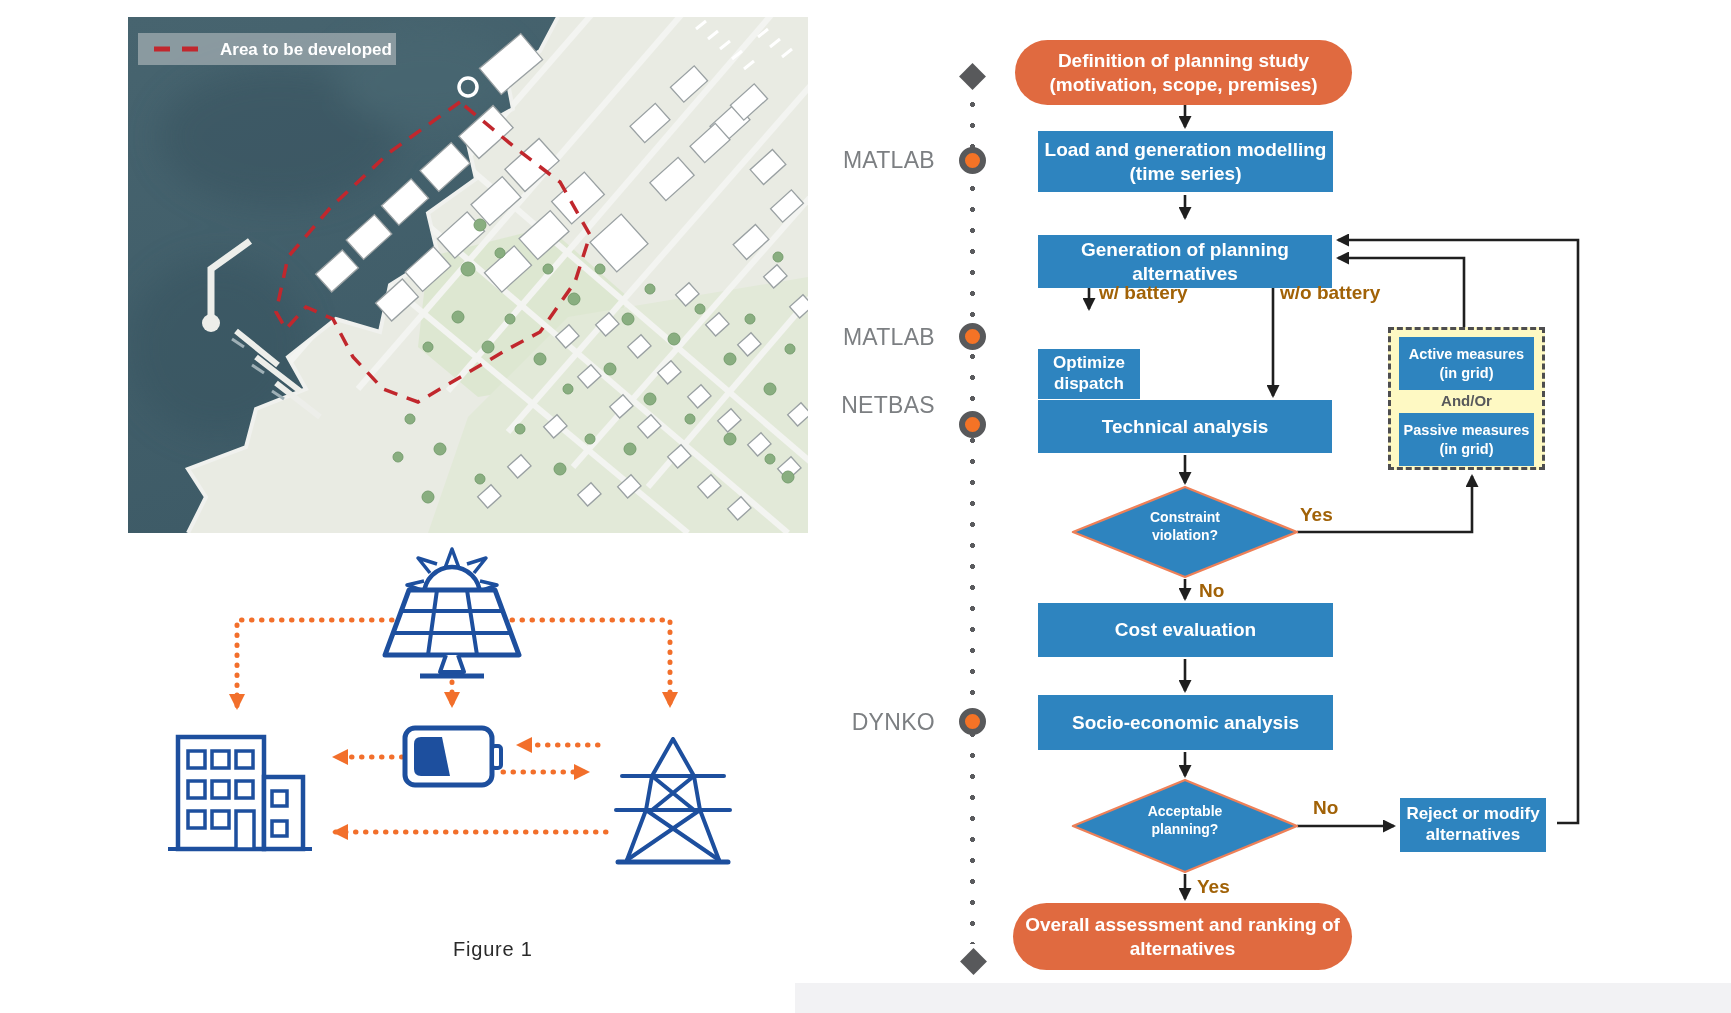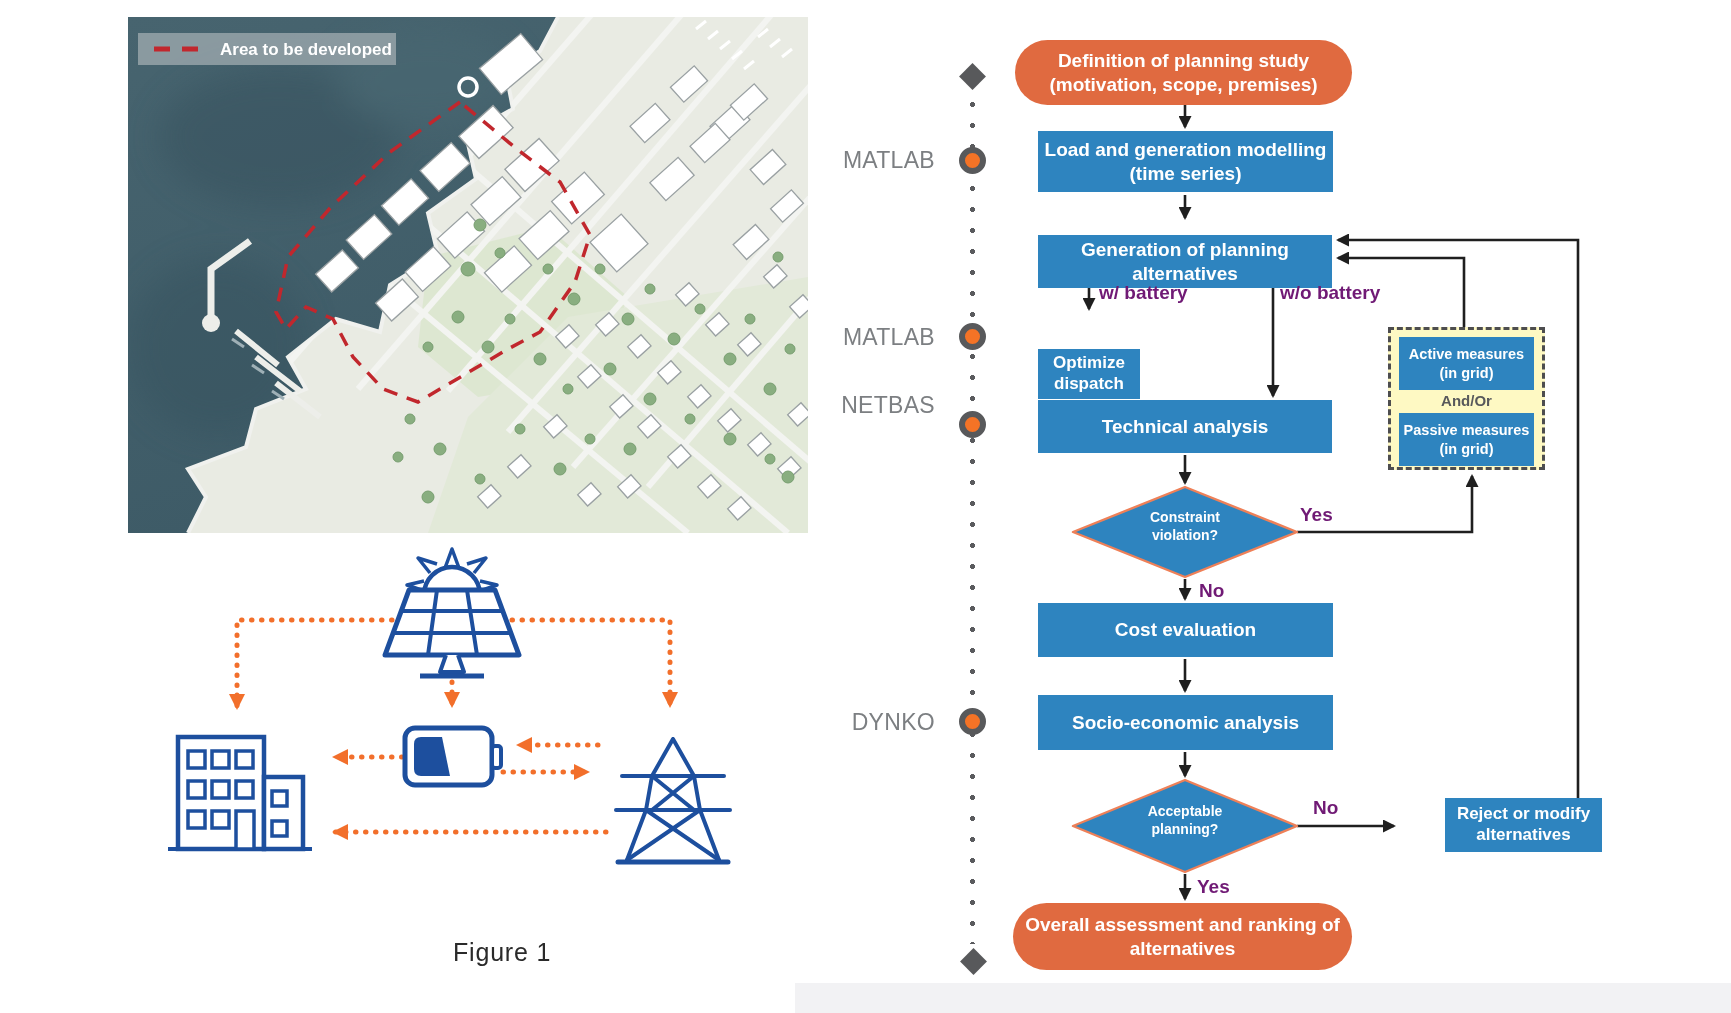--- a/index.html
+++ b/index.html
@@ -5,33 +5,33 @@
   html,body{margin:0;padding:0;}
   body{width:1731px;height:1013px;background:#ffffff;position:relative;overflow:hidden;
        font-family:"Liberation Sans", sans-serif;}
   .abs{position:absolute;}
   .node{position:absolute;display:flex;align-items:center;justify-content:center;text-align:center;
         color:#fff;font-weight:700;white-space:pre-line;line-height:1.22;font-size:19px;box-sizing:border-box;}
   .blue{background:#2e84bf;}
   .stadium{background:#e06a40;border-radius:34px;}
   .diamond-label{position:absolute;color:#fff;font-weight:700;font-size:14px;text-align:center;
         white-space:pre-line;line-height:1.25;width:160px;}
-  .elabel{position:absolute;color:#701a75;font-weight:700;font-size:19px;white-space:nowrap;}
+  .elabel{position:absolute;color:#a16207;font-weight:700;font-size:19px;white-space:nowrap;}
   .tool{position:absolute;width:130px;text-align:right;font-size:23px;color:#7c7f82;letter-spacing:.3px;}
   .tl-dots{position:absolute;left:969px;top:94px;width:7px;height:850px;
         background-image:radial-gradient(circle closest-side,#5a5b5e 0 68%,rgba(0,0,0,0) 70%);
         background-size:7px 21px;}
   .tl-diamond{position:absolute;width:19px;height:19px;background:#58595b;transform:rotate(45deg);}
   .tl-circle{position:absolute;width:27px;height:27px;border-radius:50%;background:#f47326;
         border:6px solid #58595b;box-sizing:border-box;}
   .dashed-box{position:absolute;border:3px dashed #4d4d4f;background:#fef9c3;box-sizing:border-box;}
   .inner-node{position:absolute;background:#2e84bf;color:#fff;font-weight:700;display:flex;align-items:center;
         justify-content:center;text-align:center;white-space:pre-line;font-size:14.5px;line-height:1.25;}
   .andor{position:absolute;left:0;top:62px;width:151px;text-align:center;color:#58595b;font-weight:700;font-size:15px;}
-  .caption{position:absolute;left:453px;top:938px;font-size:25px;color:#2a2a2a;letter-spacing:.8px;}
+  .caption{position:absolute;left:453px;top:938px;font-size:20px;color:#2a2a2a;letter-spacing:.8px;}
   .footer-strip{position:absolute;left:795px;top:983px;width:936px;height:30px;background:#f2f2f4;}
   svg{display:block;}
 </style>
 </head>
 <body>
 
 <svg class="abs" style="left:128px;top:17px;" width="680" height="516" viewBox="0 0 680 516">
   <defs>
     <linearGradient id="wat" x1="0" y1="0" x2="0.4" y2="1">
       <stop offset="0" stop-color="#47646f"></stop>
@@ -280,21 +280,21 @@
 (motivation, scope, premises)</div>
 <div class="node blue" style="left:1038px;top:131px;width:295px;height:61px;">Load and generation modelling
 (time series)</div>
 <div class="node blue" style="left:1038px;top:222px;width:294px;height:53px;margin-top:13px;">Generation of planning
 alternatives</div>
 <div class="node blue" style="left:1038px;top:313px;width:102px;height:50px;font-size:17px;margin-top:36px;">Optimize
 dispatch</div>
 <div class="node blue" style="left:1038px;top:400px;width:294px;height:53px;">Technical analysis</div>
 <div class="node blue" style="left:1038px;top:603px;width:295px;height:54px;">Cost evaluation</div>
 <div class="node blue" style="left:1038px;top:695px;width:295px;height:55px;">Socio-economic analysis</div>
-<div class="node blue" style="left:1400px;top:798px;width:157px;height:54px;font-size:17px;margin-left:45px;">Reject or modify
+<div class="node blue" style="left:1400px;top:798px;width:146px;height:54px;font-size:17px;">Reject or modify
 alternatives</div>
 <div class="node stadium" style="left:1013px;top:903px;width:339px;height:67px;">Overall assessment and ranking of
 alternatives</div>
 
 <div class="dashed-box" style="left:1388px;top:327px;width:157px;height:143px;">
   <div class="inner-node" style="left:8px;top:7px;width:135px;height:53px;">Active measures
 (in grid)</div>
   <div class="andor">And/Or</div>
   <div class="inner-node" style="left:8px;top:83px;width:135px;height:53px;">Passive measures
 (in grid)</div>

